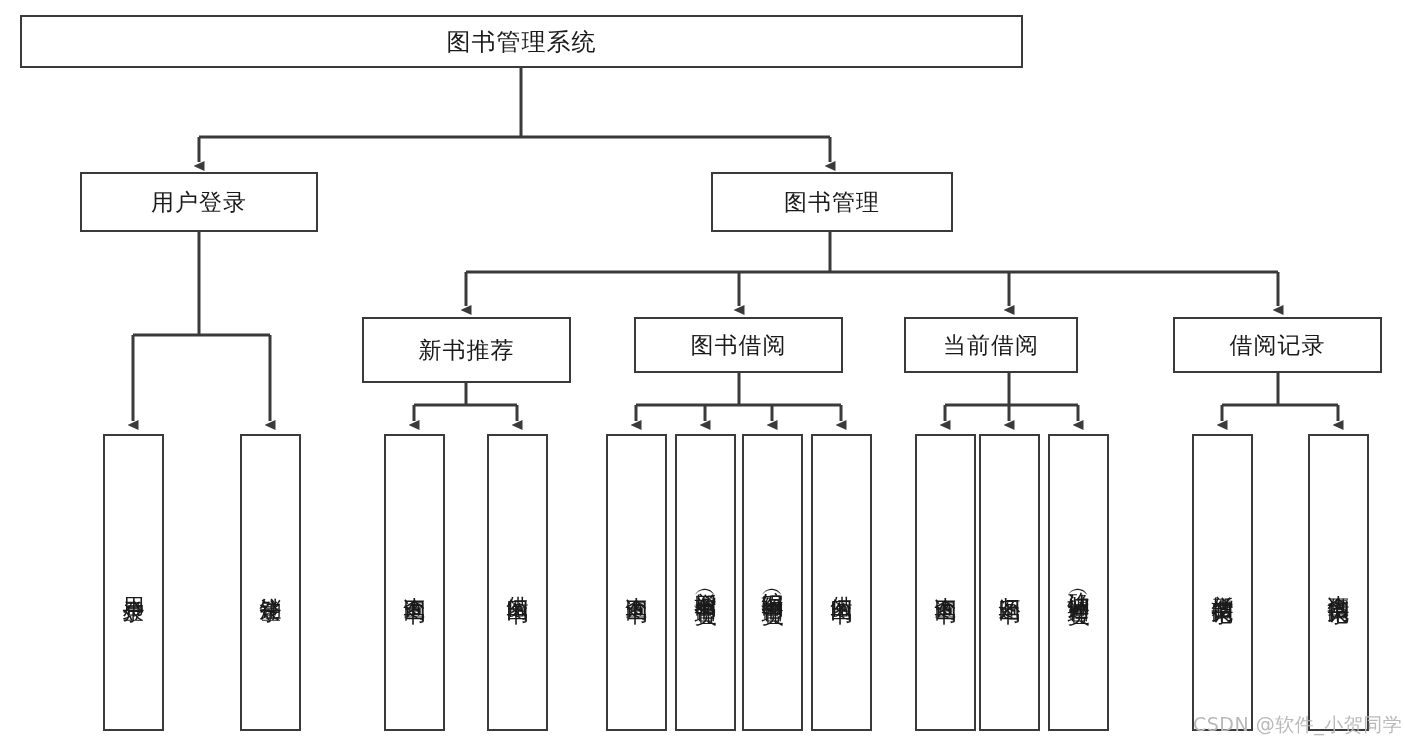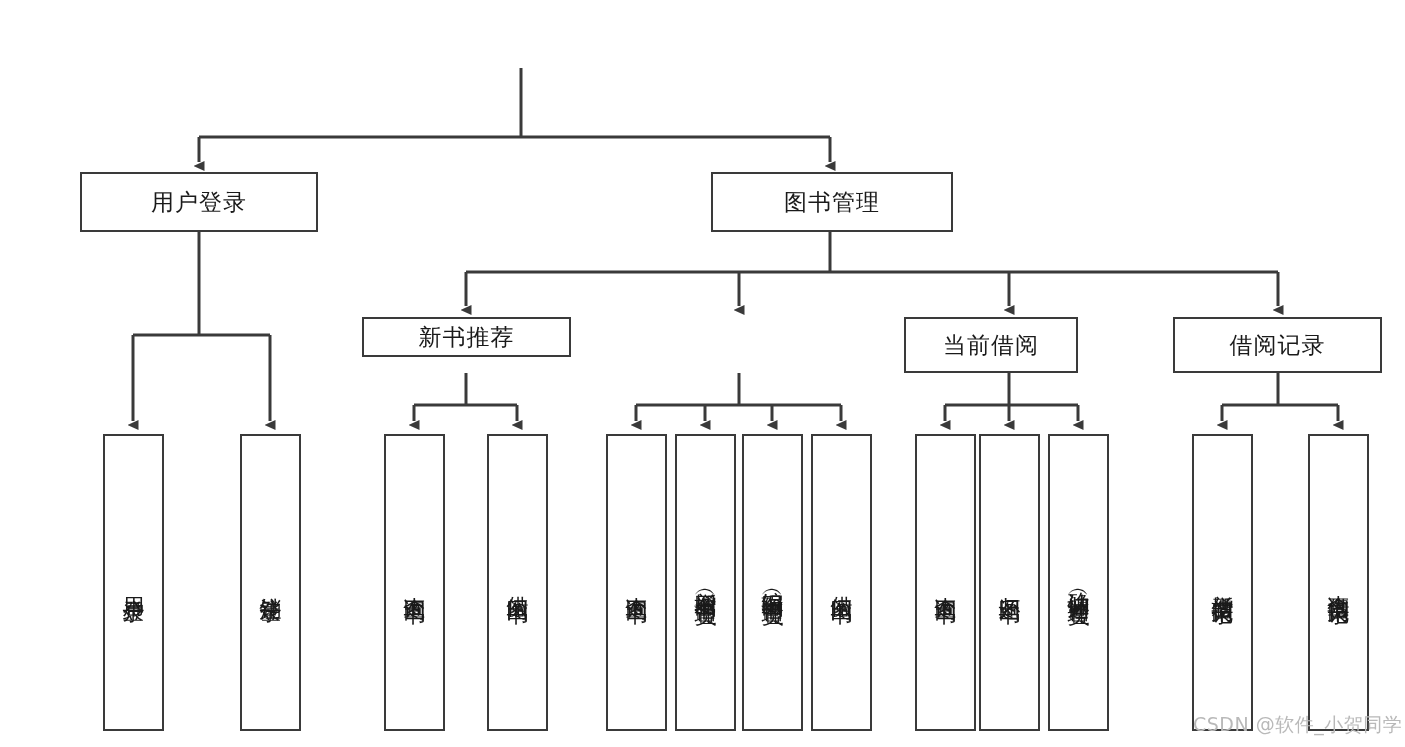--- a/index.html
+++ b/index.html
@@ -114,30 +114,36 @@
       <path d="M1009,405 L1009,421" marker-end="url(#arrow)"></path>
       <path d="M1078,405 L1078,421" marker-end="url(#arrow)"></path>
 
       <path d="M1278,373 L1278,405"></path>
       <path d="M1222,405 L1338,405"></path>
       <path d="M1222,405 L1222,421" marker-end="url(#arrow)"></path>
       <path d="M1338,405 L1338,421" marker-end="url(#arrow)"></path>
     </g>
   </svg>
 
+  <div class="node horiz root" style="left:20px; top:15px; width:1003px; height:53px;">
+    <span class="label">图书管理系统</span>
+  </div>
 
   <div class="node horiz" style="left:80px; top:172px; width:238px; height:60px;">
     <span class="label">用户登录</span>
   </div>
   <div class="node horiz" style="left:711px; top:172px; width:242px; height:60px;">
     <span class="label">图书管理</span>
   </div>
 
-  <div class="node horiz" style="left:362px; top:317px; width:209px; height:40px;">
+  <div class="node horiz" style="left:362px; top:317px; width:209px; height:66px;">
     <span class="label">新书推荐</span>
+  </div>
+  <div class="node horiz" style="left:634px; top:317px; width:209px; height:56px;">
+    <span class="label">图书借阅</span>
   </div>
   <div class="node horiz" style="left:904px; top:317px; width:174px; height:56px;">
     <span class="label">当前借阅</span>
   </div>
   <div class="node horiz" style="left:1173px; top:317px; width:209px; height:56px;">
     <span class="label">借阅记录</span>
   </div>
 
   <div class="node vert" style="left:103px; top:434px; width:61px; height:297px;">
     <span class="label">用户登录</span>

